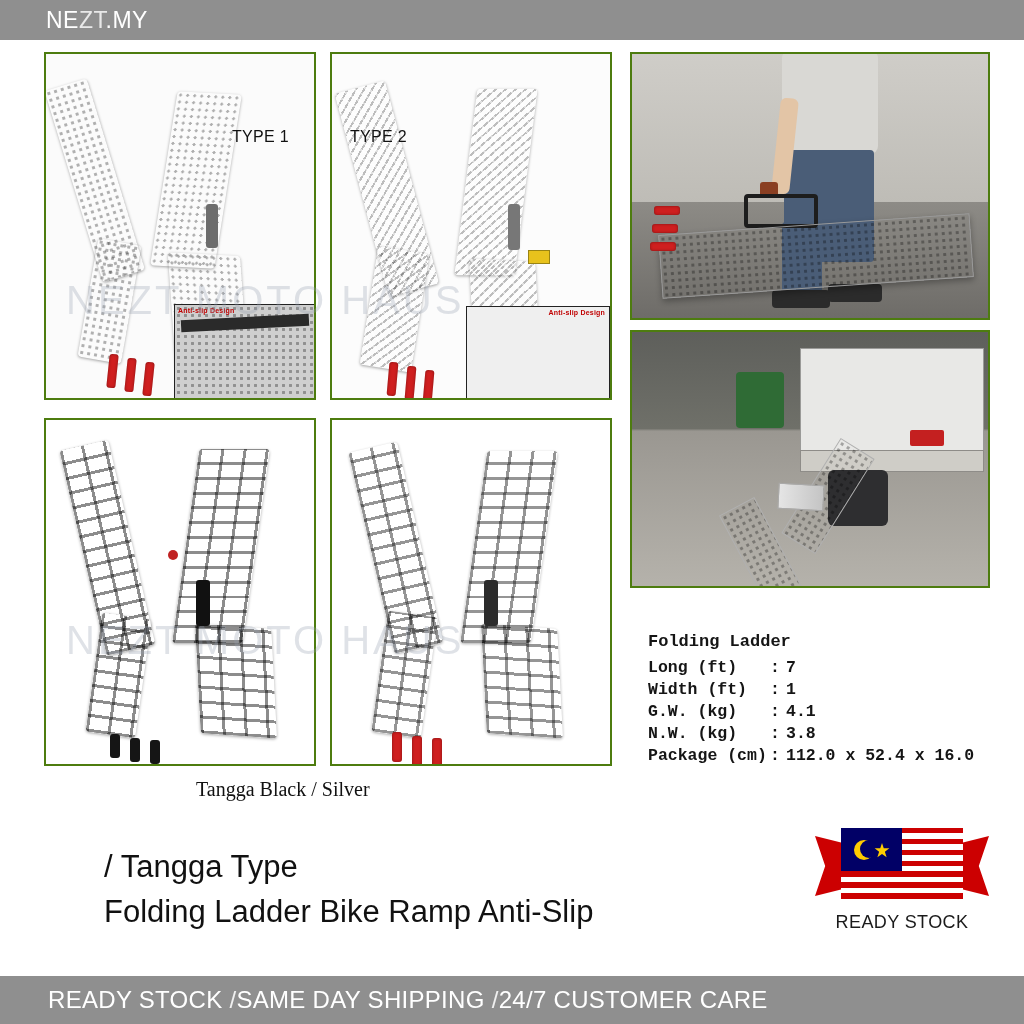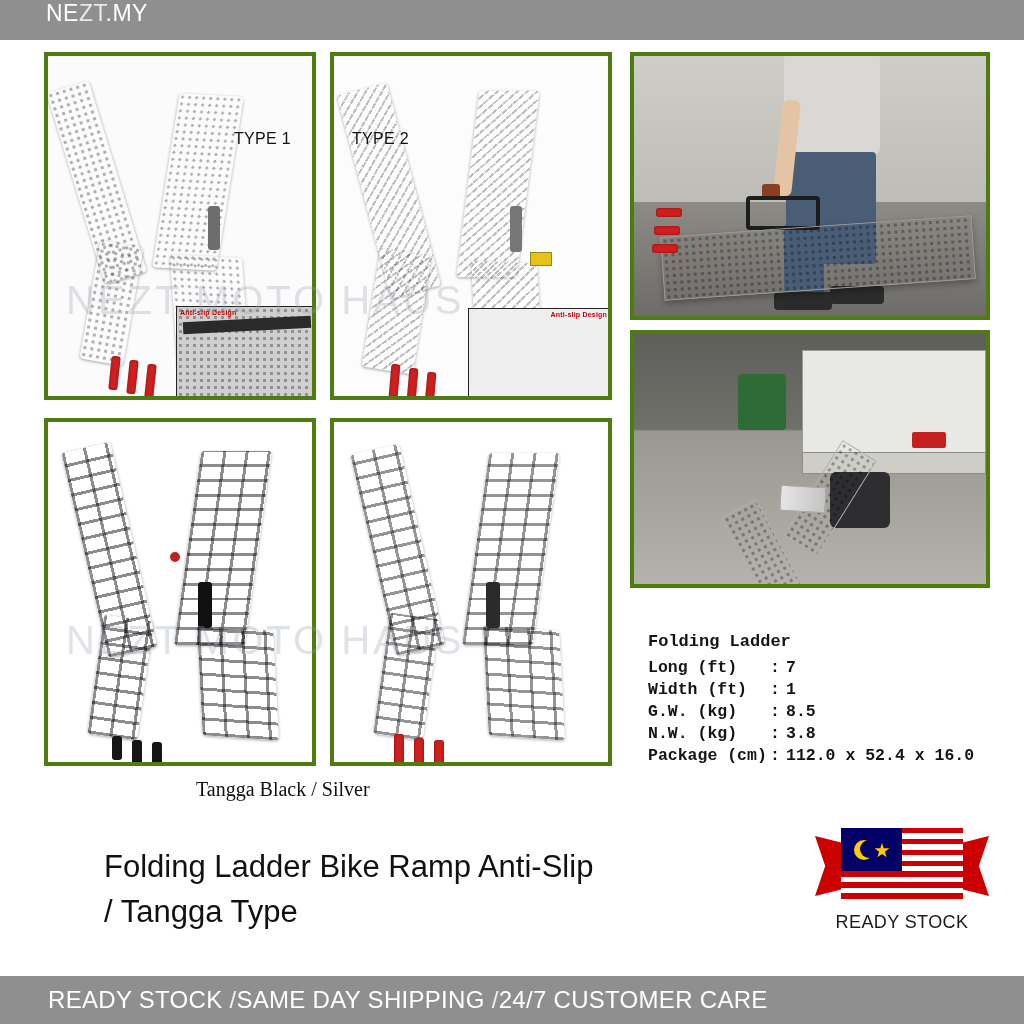--- a/index.html
+++ b/index.html
@@ -8,42 +8,42 @@
     font-family: "Liberation Sans", sans-serif;
     background: #ffffff;
     overflow: hidden;
   }
   .page { position: relative; width: 1024px; height: 1024px; background: #fff; }
 
   
   .topbar {
     position: absolute; left: 0; top: 0; width: 1024px; height: 40px;
     background: #8f8f8f;
-    display: flex; align-items: flex-start;
+    display: flex; align-items: center;
   }
   .brand {
     color: #ffffff; font-size: 23px; letter-spacing: .5px;
     padding-left: 46px; font-family: "Liberation Sans", sans-serif;
   }
   .brand .mid { color: #e9e9e9; }
 
   
   .bottombar {
     position: absolute; left: 0; bottom: 0; width: 1024px; height: 48px;
     background: #8f8f8f; display: flex; align-items: center;
   }
   .bottombar .txt {
     color: #ffffff; font-size: 24px; letter-spacing: .3px; padding-left: 48px;
     white-space: nowrap;
   }
   .bottombar .sep { color: #f0f0f0; }
 
   
   .frame {
-    position: absolute; background: #c4b5fd; border: 4px solid #4d7c0f; overflow: hidden;
+    position: absolute; background: #c4b5fd; border: 2px solid #4d7c0f; overflow: hidden;
   }
 
   
   .photo { position: absolute; inset: 0; overflow: hidden; }
 
   
   .metal {
     background: linear-gradient(115deg,#f2f2f2 0%,#d8d8d8 18%,#fbfbfb 34%,#c9c9c9 52%,#ececec 70%,#bdbdbd 86%,#e6e6e6 100%);
   }
   .metal-dark {
@@ -312,39 +312,39 @@
           <td class="v">7</td>
         </tr>
         <tr>
           <td class="k">Width (ft)</td>
           <td class="c">:</td>
           <td class="v">1</td>
         </tr>
         <tr>
           <td class="k">G.W. (kg)</td>
           <td class="c">:</td>
-          <td class="v">8.5</td>
+          <td class="v">4.1</td>
         </tr>
         <tr>
           <td class="k">N.W. (kg)</td>
           <td class="c">:</td>
           <td class="v">3.8</td>
         </tr>
         <tr>
           <td class="k">Package (cm)</td>
           <td class="c">:</td>
           <td class="v">112.0 x 52.4 x 16.0</td>
         </tr>
       </tbody>
     </table>
   </div>
 
   <div class="title">
+    <div>/ Tangga Type</div>
     <div>Folding Ladder Bike Ramp Anti-Slip</div>
-    <div>/ Tangga Type</div>
   </div>
 
   <div class="badge">
     <div style="position:relative;width:122px;margin:0 auto;">
       <div class="flag-tail-l"></div>
       <div class="flag-tail-r"></div>
       <div class="flag">
         <div class="stripes"></div>
         <div class="canton"></div>
         <div class="moon"></div>

